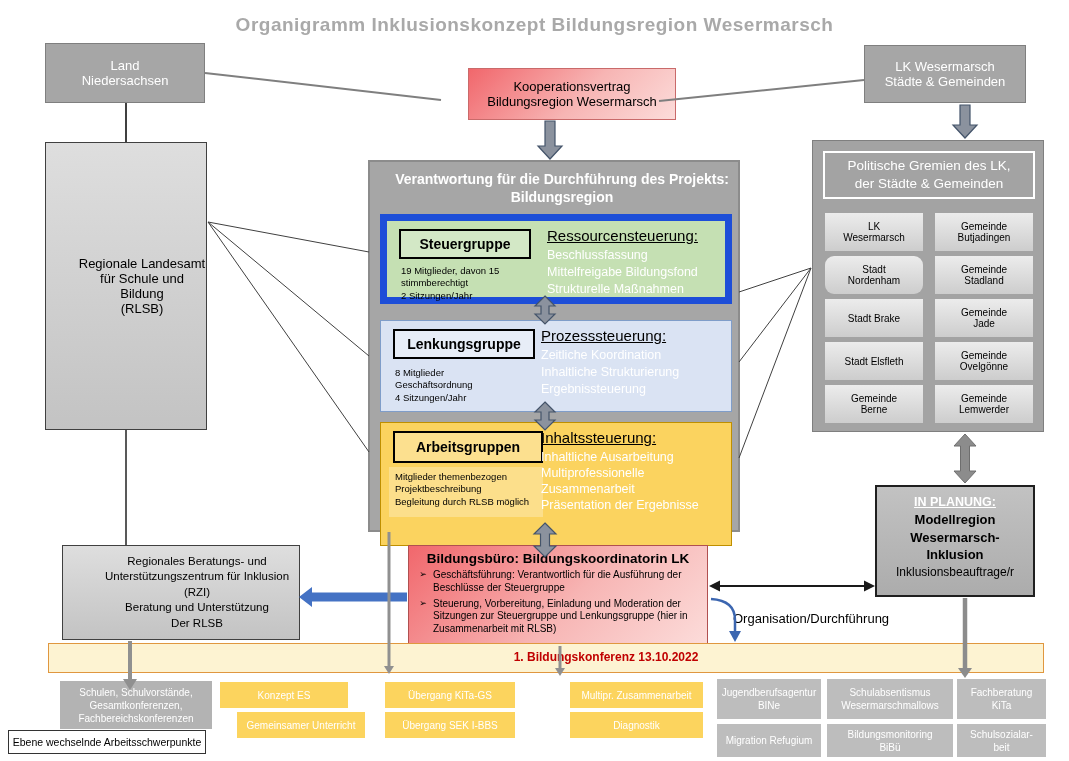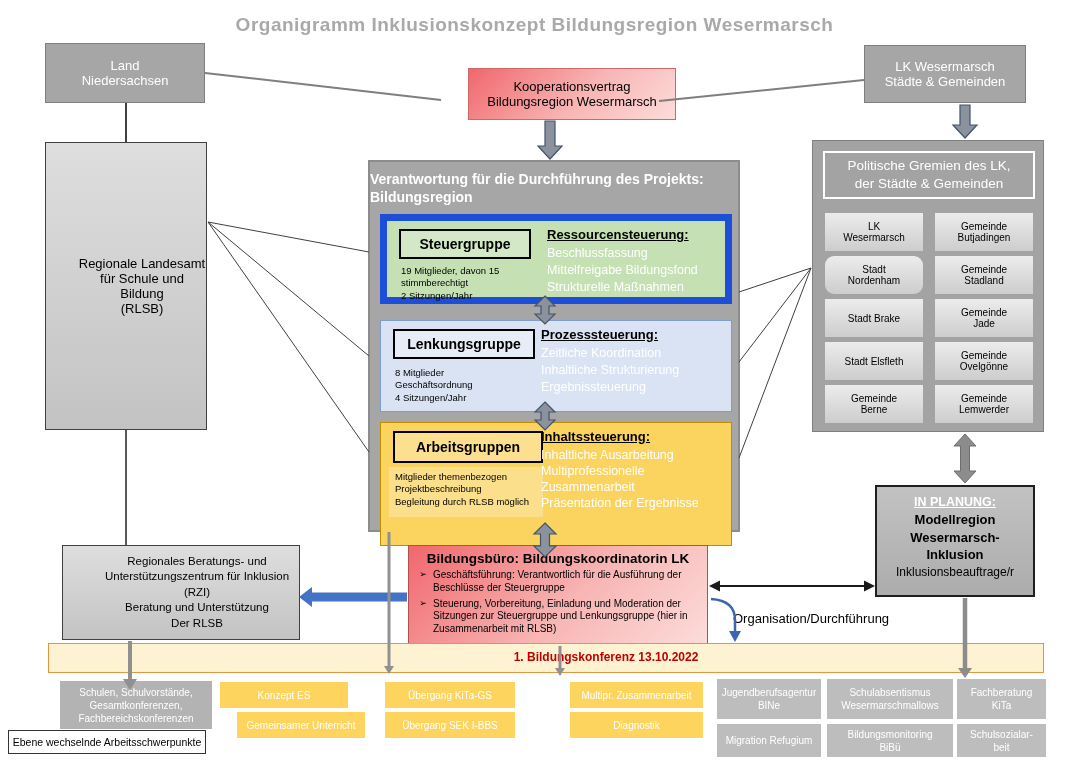--- a/index.html
+++ b/index.html
@@ -13,21 +13,21 @@
   .pink{background:linear-gradient(135deg,#f1676c 0%,#f7b5b4 55%,#fcdcda 100%);border:1.5px solid #c96a6a;color:#000;}
   .title{position:absolute;top:14px;left:0;width:1069px;text-align:center;
          font-size:19px;font-weight:bold;color:#a9a9a9;letter-spacing:.5px;}
   .panel-cell{position:absolute;background:linear-gradient(180deg,#ececec,#cdcdcd);
               font-size:10px;color:#000;box-sizing:border-box;}
   .grp{position:absolute;box-sizing:border-box;left:10px;width:352px;}
   .grp-label{position:absolute;left:12px;top:8px;border:2px solid #000;
              font-weight:bold;font-size:14px;box-sizing:border-box;}
   .grp-details{position:absolute;left:14px;font-size:9.5px;line-height:1.3;white-space:pre-line;}
   .grp-right{position:absolute;left:160px;top:6px;width:186px;}
-  .grp-heading{font-size:13px;font-weight:bold;text-decoration:underline;color:#000;}
+  .grp-heading{font-size:15px;font-weight:normal;text-decoration:underline;color:#000;}
   .grp-items{font-size:12.5px;line-height:17px;color:#fff;margin-top:3px;}
   .bullet{display:flex;font-size:10px;line-height:1.28;margin-top:3px;text-align:left;}
   .bullet .mk{width:20px;flex:0 0 20px;text-align:center;font-size:9px;}
   .ybox{position:absolute;background:#fcd45e;color:#fff;font-size:10px;box-sizing:border-box;}
   .gbox{position:absolute;background:#bdbdbd;color:#fff;font-size:10px;box-sizing:border-box;}
   svg.overlay{position:absolute;left:0;top:0;pointer-events:none;}
 </style>
 </head>
 <body>
 
@@ -38,21 +38,21 @@
 <div class="box darkgray cfx pre" style="left:864px;top:45px;width:162px;height:58px;font-size:13px;">LK Wesermarsch
 Städte &amp; Gemeinden</div>
 <div class="box pink cfx pre" style="left:440px;top:68px;width:208px;height:52px;font-size:13px;margin-left:28px;">Kooperationsvertrag
 Bildungsregion Wesermarsch</div>
 
 <div class="box lightgray cfx pre" style="left:45px;top:142px;width:162px;height:288px;font-size:13px;">Regionale Landesamt
 für Schule und Bildung
 (RLSB)</div>
 
 <div class="box" style="left:368px;top:160px;width:372px;height:372px;background:#a6a6a6;border:2px solid #8c8c8c;">
-  <div class="pre" style="position:absolute;top:8px;left:0;width:100%;text-align:left;color:#fff;font-weight:bold;font-size:14px;line-height:1.3;">Verantwortung für die Durchführung des Projekts:
+  <div class="pre" style="position:absolute;top:8px;left:8px;width:100%;text-align:center;color:#fff;font-weight:bold;font-size:14px;line-height:1.3;">Verantwortung für die Durchführung des Projekts:
 Bildungsregion</div>
 
   <div class="grp" style="top:52px;height:90px;background:#c5e0b3;border:7px solid #1d4ed8;">
     <div class="grp-label cfx" style="width:132px;height:30px;background:rgba(255,255,255,.25);">Steuergruppe</div>
     <div class="grp-details" style="top:44px;">19 Mitglieder, davon 15
 stimmberechtigt
 2 Sitzungen/Jahr</div>
     <div class="grp-right">
       <div class="grp-heading">Ressourcensteuerung:</div>
       <div class="grp-items">

